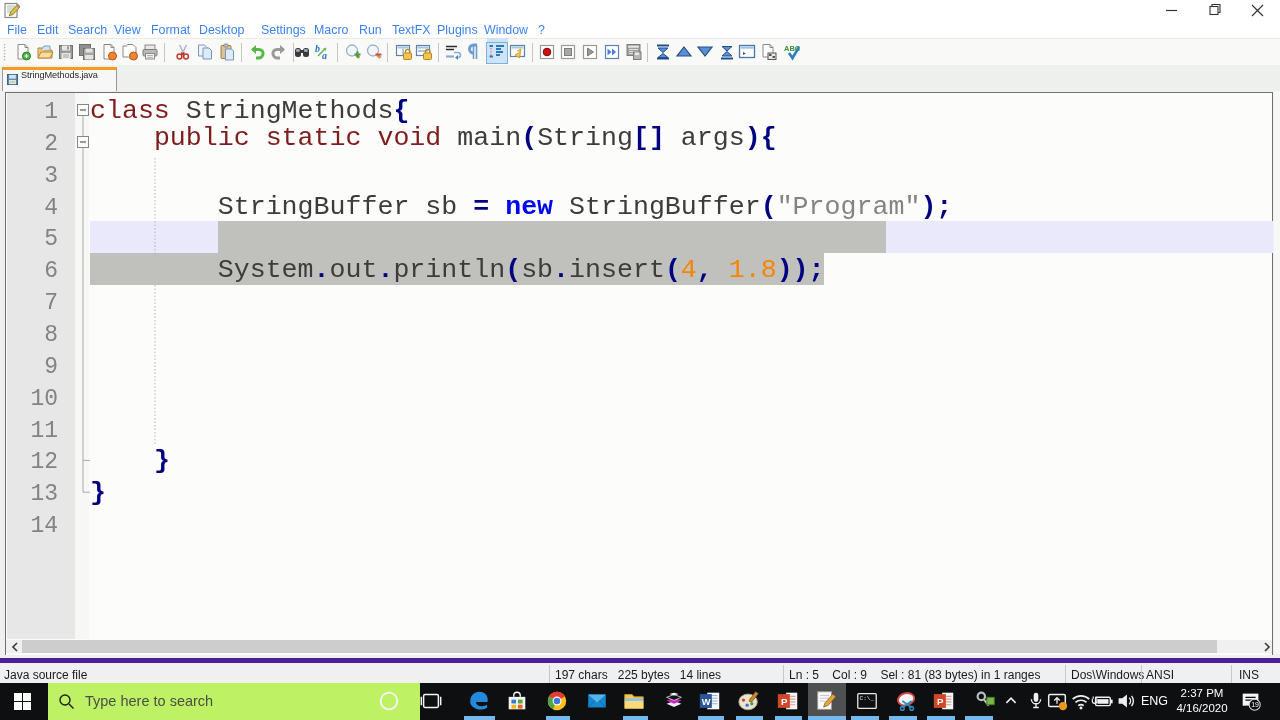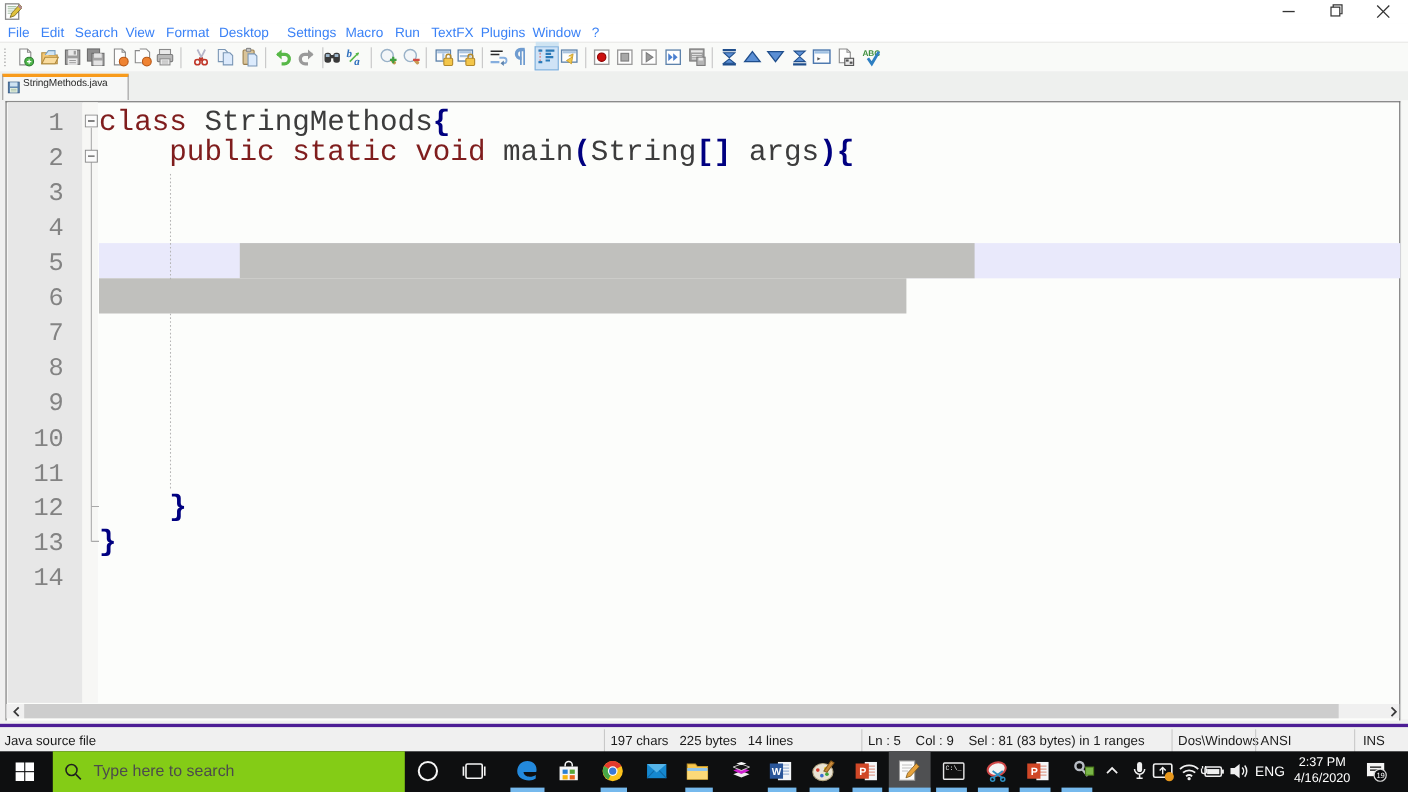--- a/index.html
+++ b/index.html
@@ -21,25 +21,25 @@
 #foldmargin { position:absolute; left:75px; top:93px; width:14px; height:546px; background:#f7f7f5; }
 .lnum { position:absolute; right:0; width:52px; text-align:right; font-family:"Liberation Mono", monospace; font-size:23px; color:#838383; line-height:31.85px; }
 #code { position:absolute; left:0; top:0; width:1280px; height:720px; pointer-events:none; }
 .cl { position:absolute; left:90px; white-space:pre; font-family:"Liberation Mono", monospace; font-size:26.62px; line-height:31.85px; height:31.85px; color:#3c3c3c; letter-spacing:0px; }
 .k { color:#7f1d1d; }
 .b { color:#0008ee; font-weight:bold; }
 .o { color:#000080; font-weight:bold; }
 .s { color:#838383; }
 .n { color:#f98401; }
 #hscroll { position:absolute; left:6px; top:640px; width:1266px; height:13px; background:#f0f0f0; }
-#statusbar { position:absolute; left:0; top:658px; width:1280px; height:25px; background:#f0f0f0; border-top:3px solid #4c1d95; font-size:12px; color:#1a1a1a; }
+#statusbar { position:absolute; left:0; top:658px; width:1280px; height:25px; background:#f0f0f0; border-top:5px solid #4c1d95; font-size:12px; color:#1a1a1a; }
 .st { position:absolute; top:5px; white-space:pre; }
 .sdiv { position:absolute; top:2px; width:1px; height:21px; background:#c8c8c8; }
 #taskbar { position:absolute; left:0; top:683px; width:1280px; height:37px; background:#0e0f10; }
-#searchbox { position:absolute; left:48px; top:0px; width:320px; height:37px; background:#84cc16; }
+#searchbox { position:absolute; left:48px; top:0px; width:372px; height:37px; background:#bef264; }
 #searchtext { position:absolute; left:37px; top:10px; font-size:14.5px; color:#4c4c4c; }
 .tbicon { position:absolute; top:6px; width:24px; height:24px; }
 .ul { position:absolute; top:33.2px; height:3.8px; background:#76b9ed; }
 .trtext { position:absolute; color:#fff; font-size:11.5px; }
 </style>
 </head>
 <body>
 
 <div id="titlebar">
   <svg class="abs" style="left:4px;top:2px" width="16" height="17" viewBox="0 0 16 17">
@@ -315,20 +315,22 @@
 
 <svg class="abs" style="left:154px;top:157.6px" width="2" height="96">
     <path d="M1 0v96" stroke="#b5b5b5" stroke-width="1" stroke-dasharray="1.5 2"></path>
   </svg>
 <svg class="abs" style="left:154px;top:284.9px" width="2" height="160">
     <path d="M1 0v160" stroke="#b5b5b5" stroke-width="1" stroke-dasharray="1.5 2"></path>
   </svg>
 <div id="code">
 <div class="cl" style="top:96.00px"><span class="k">class</span> StringMethods<span class="o">{</span></div>
 <div class="cl" style="top:123px">    <span class="k">public</span> <span class="k">static</span> <span class="k">void</span> main<span class="o">(</span>String<span class="o">[]</span> args<span class="o">){</span></div>
+<div class="cl" style="top:191.55px">        StringBuffer sb <span class="o">=</span> <span class="b">new</span> StringBuffer<span class="o">(</span><span class="s">"Program"</span><span class="o">)</span><span class="o">;</span></div>
+<div class="cl" style="top:255.25px">        System<span class="o">.</span>out<span class="o">.</span>println<span class="o">(</span>sb<span class="o">.</span>insert<span class="o">(</span><span class="n">4</span><span class="o">,</span> <span class="n">1.8</span><span class="o">))</span><span class="o">;</span></div>
 <div class="cl" style="top:446.35px">    <span class="o">}</span></div>
 <div class="cl" style="top:478.20px"><span class="o">}</span></div>
 </div>
 
 <div id="hscroll">
   <div class="abs" style="left:0;top:0;width:15px;height:13px;background:#f0f0f0;"></div>
   <svg class="abs" style="left:5px;top:2px" width="9" height="10" viewBox="0 0 9 10">
       <path d="M6 1L2 5l4 4" stroke="#3a3a3a" stroke-width="1.6" fill="none"></path>
     </svg>
   <div class="abs" style="left:16px;top:0;width:1195px;height:13px;background:#cdcdcd;"></div>

